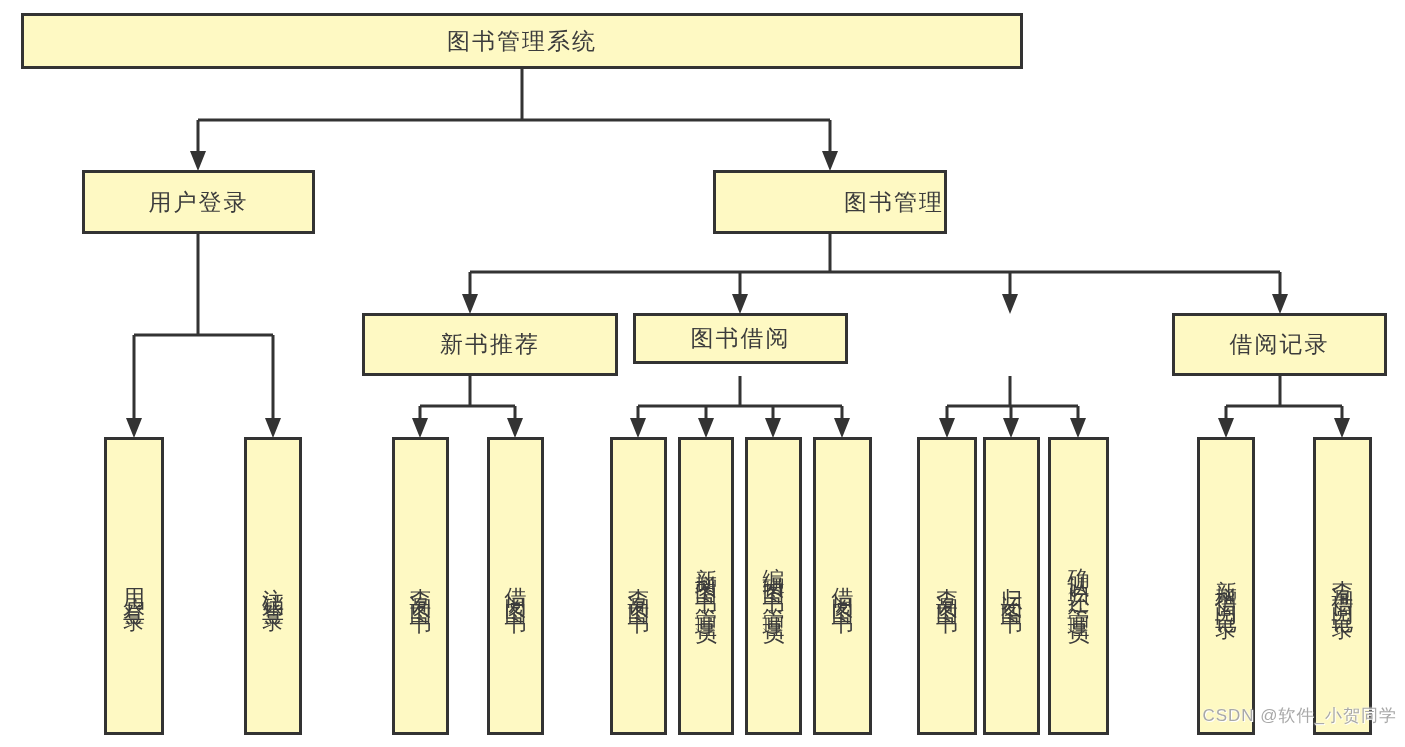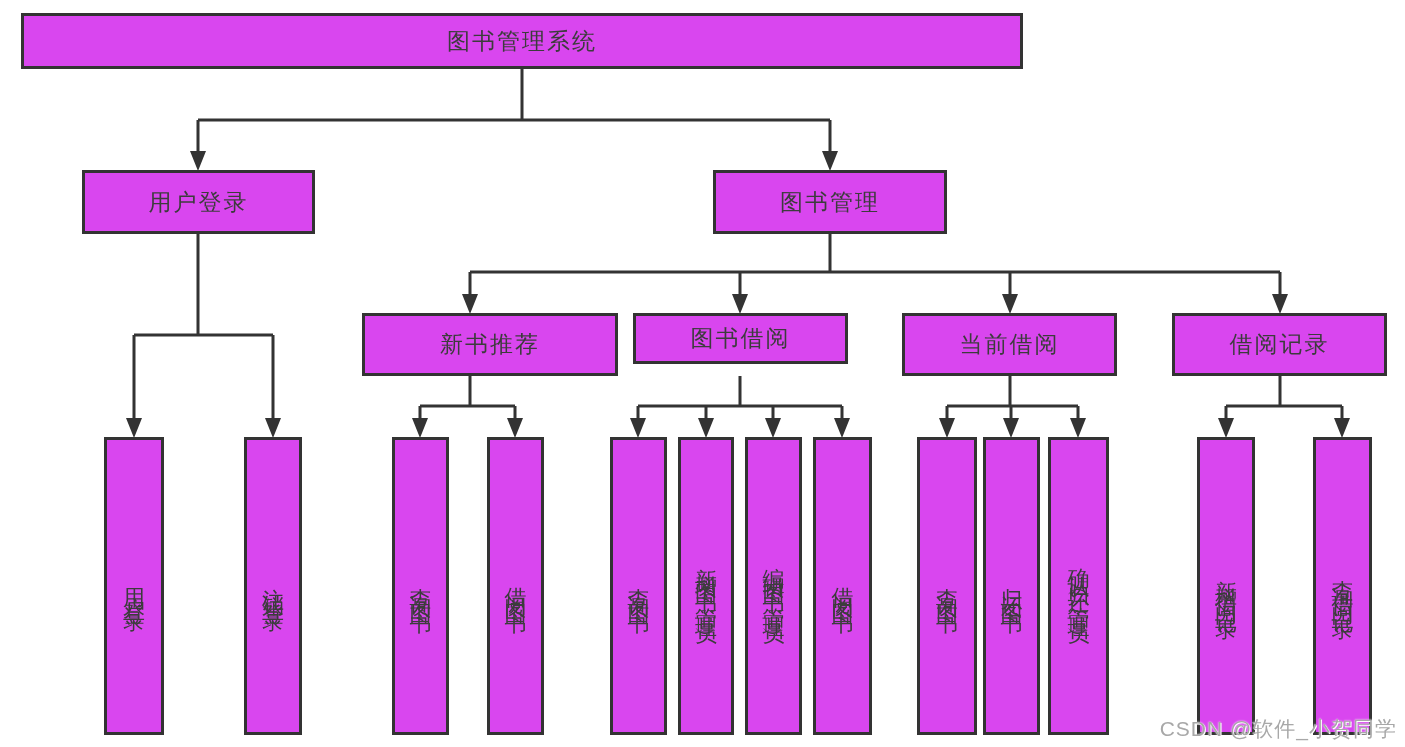--- a/index.html
+++ b/index.html
@@ -15,44 +15,44 @@
     position: absolute;
     left: 0; top: 0;
     z-index: 1;
     color: var(--line, #333333);
   }
   .node {
     position: absolute;
     display: flex;
     align-items: center;
     justify-content: center;
-    background: #d946ef;
+    background: #fef9c3;
     border: 3px solid var(--box_border, #333333);
     box-sizing: border-box;
     z-index: 2;
   }
   .node .lbl {
     color: var(--text, #3c3c3c);
     font-size: 23px;
     letter-spacing: 2px;
     white-space: nowrap;
     line-height: 1;
   }
   .vnode .lbl {
     writing-mode: vertical-rl;
     font-size: 22px;
     letter-spacing: 8px;
     white-space: normal;
   }
   .watermark {
     position: absolute;
     right: 8px;
-    bottom: 4px;
+    bottom: 20px;
     z-index: 3;
-    font-size: 21px;
+    font-size: 17px;
     letter-spacing: 1px;
     color: var(--watermark, #a8a8a8);
     text-shadow: 0 0 2px #ffffff, 1px 1px 0 #ffffff;
     white-space: nowrap;
   }
 </style>
 </head>
 <body>
 
 <div class="canvas">
@@ -86,32 +86,29 @@
              M1334 418 L1350 418 L1342 438 Z"></path>
   </svg>
 
   <div class="node" style="left:21px; top:13px; width:1002px; height:56px;">
     <span class="lbl">图书管理系统</span>
   </div>
 
   <div class="node" style="left:82px; top:170px; width:233px; height:64px;">
     <span class="lbl">用户登录</span>
   </div>
-  <div class="node" style="left:713px; top:170px; width:234px; height:64px;">
+  <div class="node" style="left:713px; top:170px; width:234px; height:64px;justify-content:flex-end;">
     <span class="lbl">图书管理</span>
   </div>
 
   <div class="node" style="left:362px; top:313px; width:256px; height:63px;">
     <span class="lbl">新书推荐</span>
   </div>
   <div class="node" style="left:633px; top:313px; width:215px; height:51px;">
     <span class="lbl">图书借阅</span>
-  </div>
-  <div class="node" style="left:902px; top:313px; width:215px; height:63px;">
-    <span class="lbl">当前借阅</span>
   </div>
   <div class="node" style="left:1172px; top:313px; width:215px; height:63px;">
     <span class="lbl">借阅记录</span>
   </div>
 
   <div class="node vnode" style="left:104px; top:437px; width:60px; height:298px;">
     <span class="lbl">用户登录</span>
   </div>
   <div class="node vnode" style="left:244px; top:437px; width:58px; height:298px;">
     <span class="lbl">注销登录</span>

